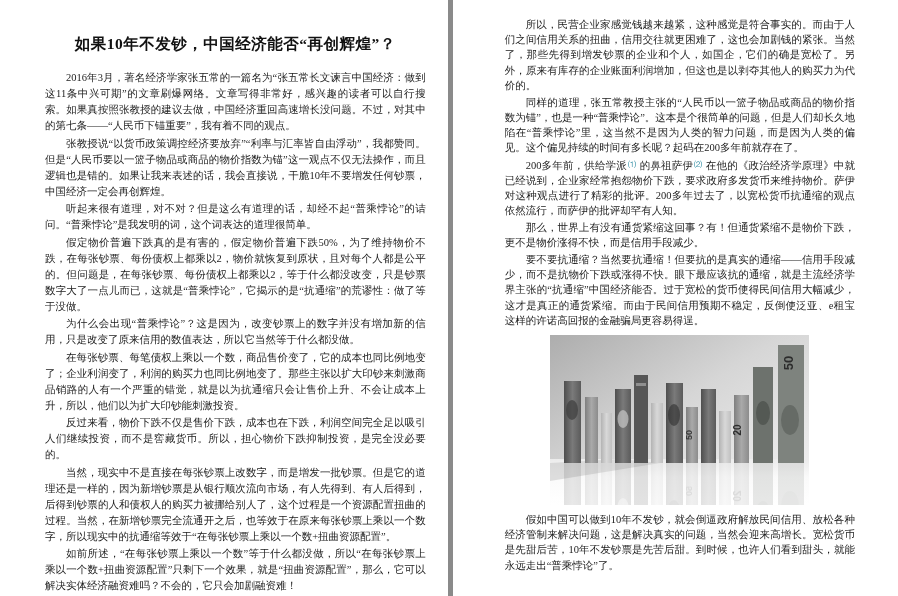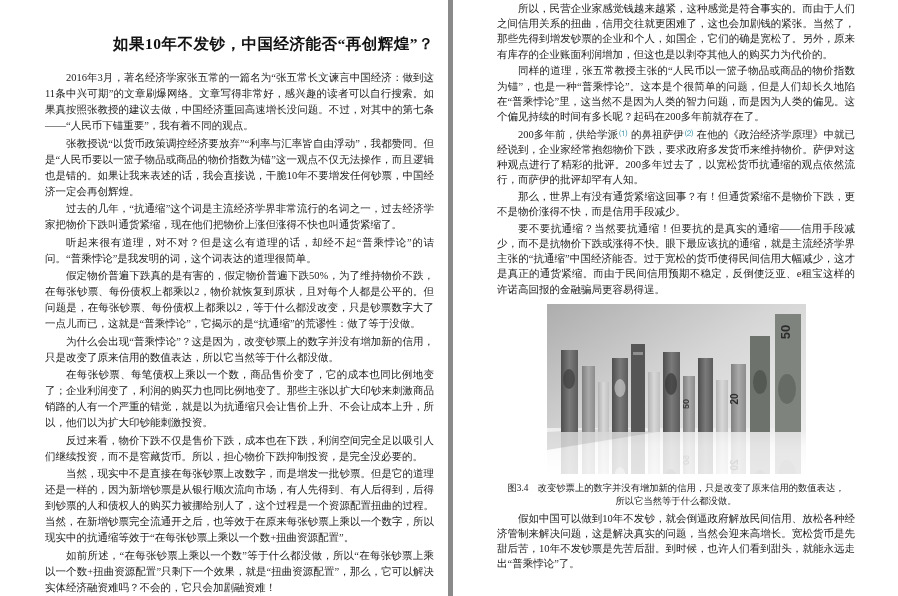--- a/index.html
+++ b/index.html
@@ -5,27 +5,27 @@
   html, body { margin:0; padding:0; }
   body {
     width:898px; height:596px; background:#ffffff; overflow:hidden;
     font-family:"Liberation Serif","DejaVu Serif",serif;
     color:#1c1c1c;
     -webkit-font-smoothing:antialiased;
   }
   .spread { position:relative; width:898px; height:596px; display:flex; }
   .page { box-sizing:border-box; height:596px; overflow:hidden; background:#fff; }
   .page-left  { width:448px; padding:26px 14px 0 45px; }
-  .page-right { width:445px; margin-left:5px; padding:1px 43px 0 44px; }
+  .page-right { width:445px; margin-left:21px; padding:17px 43px 0 44px; }
   .gutter {
     position:absolute; left:448px; top:0; width:5px; height:596px;
     background:#8a8a8a;
   }
   .chapter-title {
-    font-size:15.5px; font-weight:bold; text-align:right;
+    font-size:15.5px; font-weight:bold; text-align:center;
     margin:8px 0 15px 0; letter-spacing:0.5px; color:#111;
   }
   p.body-par {
     font-size:10.5px; text-align:justify; text-indent:2em;
     margin:0 0 1.5px 0;
   }
   .page-left  p.body-par { line-height:16px; }
   .page-right p.body-par { line-height:15.2px; }
   .fnmark {
     color:#3e95aa; font-size:8px; vertical-align:2px;
@@ -40,21 +40,20 @@
 </style>
 </head>
 <body>
 
 <div class="spread">
 
   <div class="page page-left">
     <div class="chapter-title">如果10年不发钞，中国经济能否“再创辉煌”？</div>
     <p class="body-par">2016年3月，著名经济学家张五常的一篇名为“张五常长文谏言中国经济：做到这11条中兴可期”的文章刷爆网络。文章写得非常好，感兴趣的读者可以自行搜索。如果真按照张教授的建议去做，中国经济重回高速增长没问题。不过，对其中的第七条——“人民币下锚重要”，我有着不同的观点。</p>
     <p class="body-par">张教授说“以货币政策调控经济要放弃”“利率与汇率皆自由浮动”，我都赞同。但是“人民币要以一篮子物品或商品的物价指数为锚”这一观点不仅无法操作，而且逻辑也是错的。如果让我来表述的话，我会直接说，干脆10年不要增发任何钞票，中国经济一定会再创辉煌。</p>
-    <p class="body-par">过去的几年，“抗通缩”这个词是主流经济学界非常流行的名词之一，过去经济学家把物价下跌叫通货紧缩，现在他们把物价上涨但涨得不快也叫通货紧缩了。</p>
     <p class="body-par">听起来很有道理，对不对？但是这么有道理的话，却经不起“普乘悖论”的诘问。“普乘悖论”是我发明的词，这个词表达的道理很简单。</p>
     <p class="body-par">假定物价普遍下跌真的是有害的，假定物价普遍下跌50%，为了维持物价不跌，在每张钞票、每份债权上都乘以2，物价就恢复到原状，且对每个人都是公平的。但问题是，在每张钞票、每份债权上都乘以2，等于什么都没改变，只是钞票数字大了一点儿而已，这就是“普乘悖论”，它揭示的是“抗通缩”的荒谬性：做了等于没做。</p>
     <p class="body-par">为什么会出现“普乘悖论”？这是因为，改变钞票上的数字并没有增加新的信用，只是改变了原来信用的数值表达，所以它当然等于什么都没做。</p>
     <p class="body-par">在每张钞票、每笔债权上乘以一个数，商品售价变了，它的成本也同比例地变了；企业利润变了，利润的购买力也同比例地变了。那些主张以扩大印钞来刺激商品销路的人有一个严重的错觉，就是以为抗通缩只会让售价上升、不会让成本上升，所以，他们以为扩大印钞能刺激投资。</p>
     <p class="body-par">反过来看，物价下跌不仅是售价下跌，成本也在下跌，利润空间完全足以吸引人们继续投资，而不是窖藏货币。所以，担心物价下跌抑制投资，是完全没必要的。</p>
     <p class="body-par">当然，现实中不是直接在每张钞票上改数字，而是增发一批钞票。但是它的道理还是一样的，因为新增钞票是从银行顺次流向市场，有人先得到、有人后得到，后得到钞票的人和债权人的购买力被挪给别人了，这个过程是一个资源配置扭曲的过程。当然，在新增钞票完全流通开之后，也等效于在原来每张钞票上乘以一个数字，所以现实中的抗通缩等效于“在每张钞票上乘以一个数+扭曲资源配置”。</p>
     <p class="body-par">如前所述，“在每张钞票上乘以一个数”等于什么都没做，所以“在每张钞票上乘以一个数+扭曲资源配置”只剩下一个效果，就是“扭曲资源配置”，那么，它可以解决实体经济融资难吗？不会的，它只会加剧融资难！</p>
   </div>
 
   <div class="gutter"></div>
@@ -120,20 +119,19 @@
               <ellipse cx="240" cy="85" rx="9" ry="15" fill="#565b56" opacity="0.6"></ellipse>
             </g>
           </defs>
           <rect x="0" y="0" width="259" height="170" fill="url(#bgGrad)"></rect>
           <rect x="0" y="124" width="259" height="46" fill="url(#floorGrad)"></rect>
           <polygon points="0,128 70,124 110,128 0,146" fill="#c9c9c9" opacity="0.6"></polygon>
           <use href="#bills" transform="translate(0,256) scale(1,-1)" opacity="0.16"></use>
           <use href="#bills"></use>
         </svg>
       </span>
-      <div class="figure-caption">图3.4　改变钞票上的数字并没有增加新的信用，只是改变了原来信用的数值表达，所以它当然等于什么都没做。</div>
     </div>
 
     <p class="body-par">假如中国可以做到10年不发钞，就会倒逼政府解放民间信用、放松各种经济管制来解决问题，这是解决真实的问题，当然会迎来高增长。宽松货币是先甜后苦，10年不发钞票是先苦后甜。到时候，也许人们看到甜头，就能永远走出“普乘悖论”了。</p>
 
   </div>
 
 </div>
 
 </body></html>

